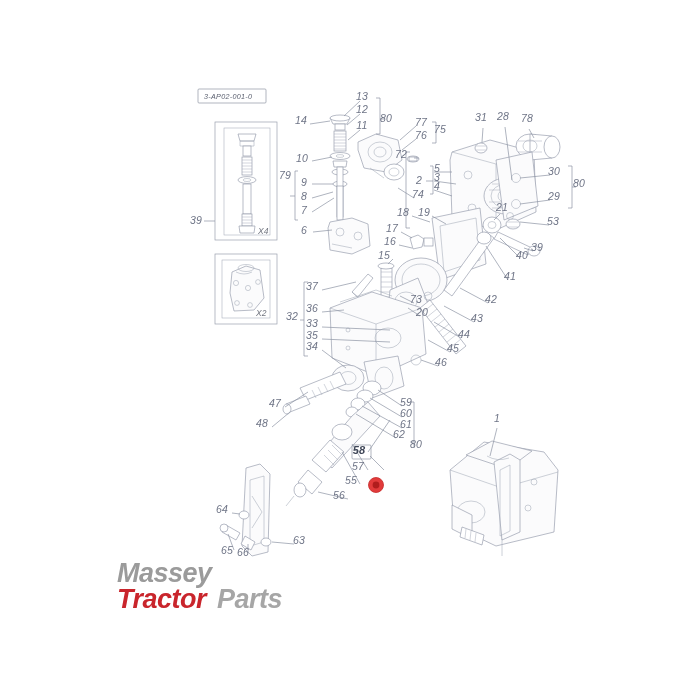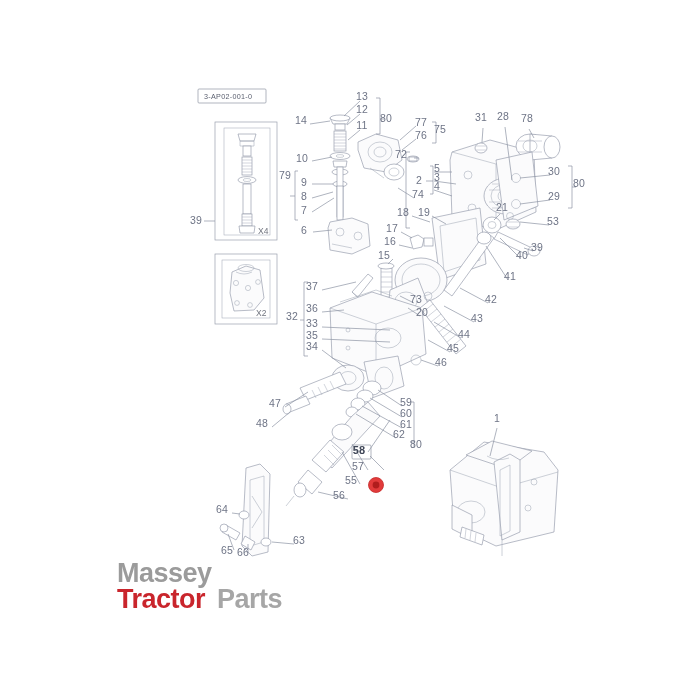--- a/index.html
+++ b/index.html
@@ -6,21 +6,21 @@
   html,body{margin:0;padding:0;}
   body{
     width:700px;height:700px;
     background:#ffffff;
     font-family:"Liberation Sans", sans-serif;
     overflow:hidden;
     position:relative;
   }
   #stage{
     position:absolute;inset:0;
-    width:700px;height:700px;
+    width:700px;height:700px;font-style:italic;
   }
   svg#diagram{
     position:absolute;top:0;left:0;
     width:700px;height:700px;
     display:block;
   }
   .callout{
     font-family:"Liberation Sans", sans-serif;
     font-size:10.5px;
     fill:#6e7486;

